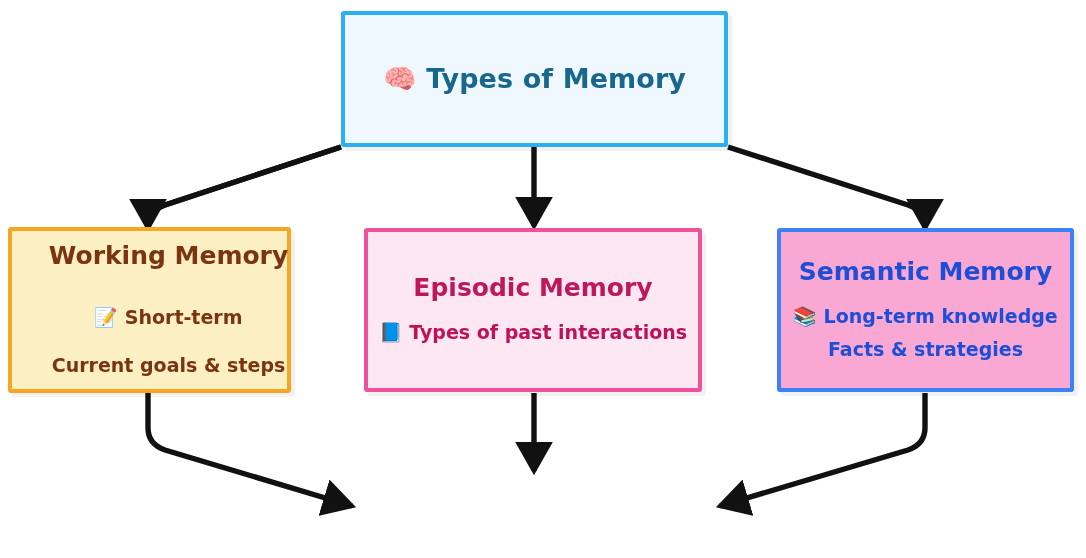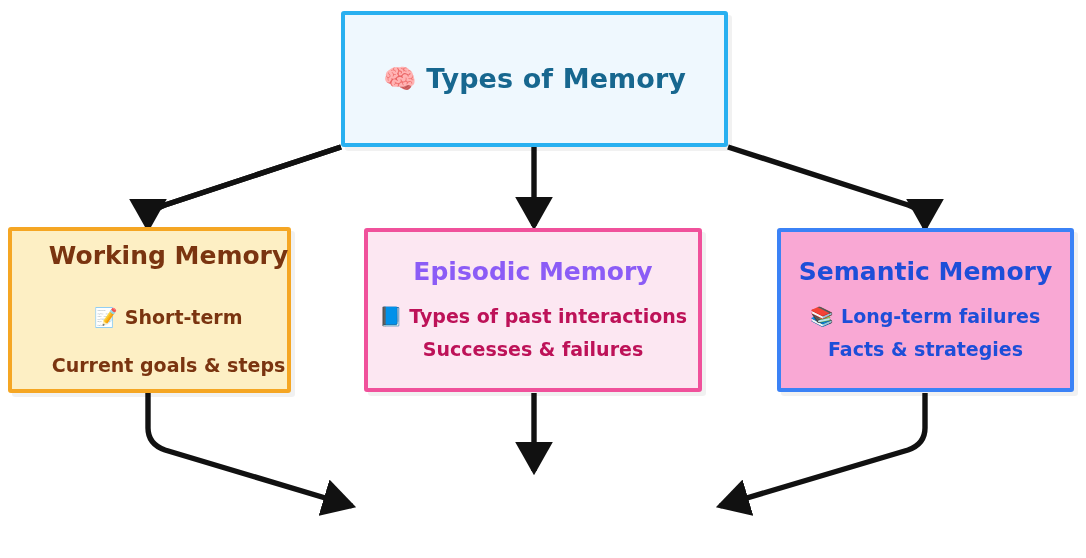--- a/index.html
+++ b/index.html
@@ -93,21 +93,21 @@
     top: 228px;
     width: 338px;
     height: 164px;
     background: #fce7f2;
     border: 4px solid #f0519b;
     border-radius: 3px;
   }
   #node-episodic .node-title {
     font-size: 25px;
     font-weight: 700;
-    color: #8b5cf6;
+    color: #be185d;
     margin-bottom: 12px;
     white-space: nowrap;
   }
   #node-episodic .node-line {
     font-size: 19px;
     font-weight: 600;
     color: #bd1258;
     line-height: 1.45;
     margin-top: 5px;
     white-space: nowrap;
@@ -202,26 +202,25 @@
     </div>
     <div class="node-line">Current goals &amp; steps</div>
   </div>
 
   <div class="node" id="node-episodic">
     <div class="node-title">Episodic Memory</div>
     <div class="node-line">
       <span class="emoji">📘</span>
       <span>Types of past interactions</span>
     </div>
-    <div class="node-line">Successes &amp; failures</div>
   </div>
 
   <div class="node" id="node-semantic">
     <div class="node-title">Semantic Memory</div>
     <div class="node-line">
       <span class="emoji">📚</span>
-      <span>Long-term failures</span>
+      <span>Long-term knowledge</span>
     </div>
     <div class="node-line">Facts &amp; strategies</div>
   </div>
 
 
 </div>
 
 </body></html>

